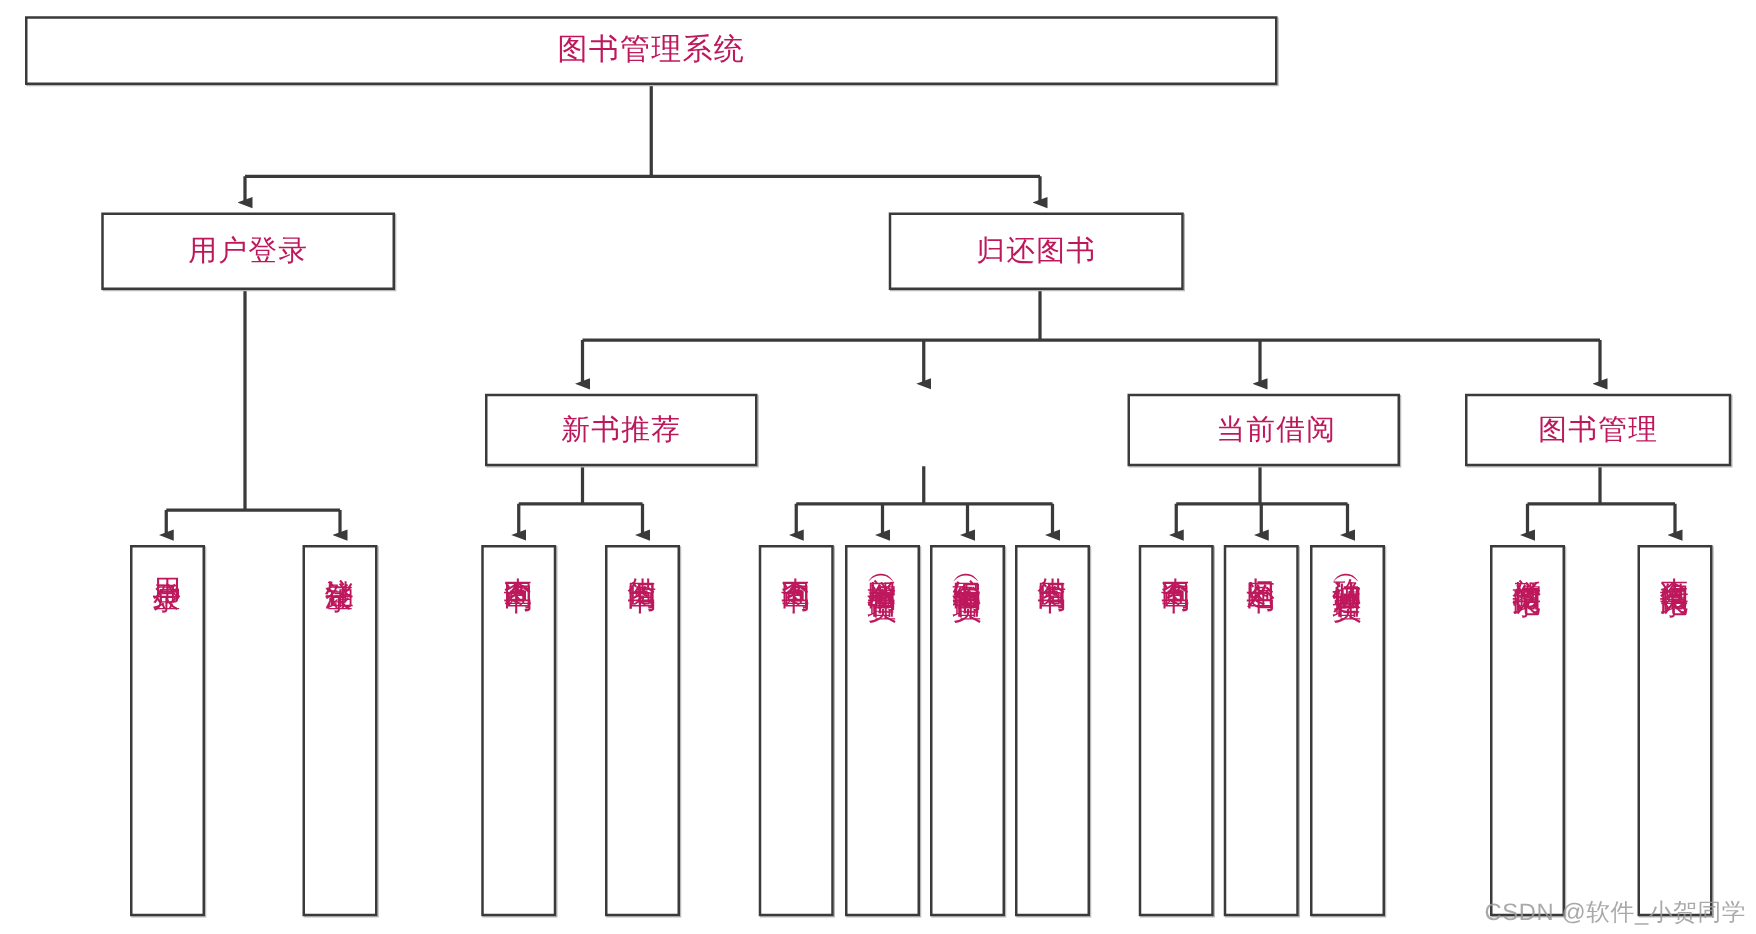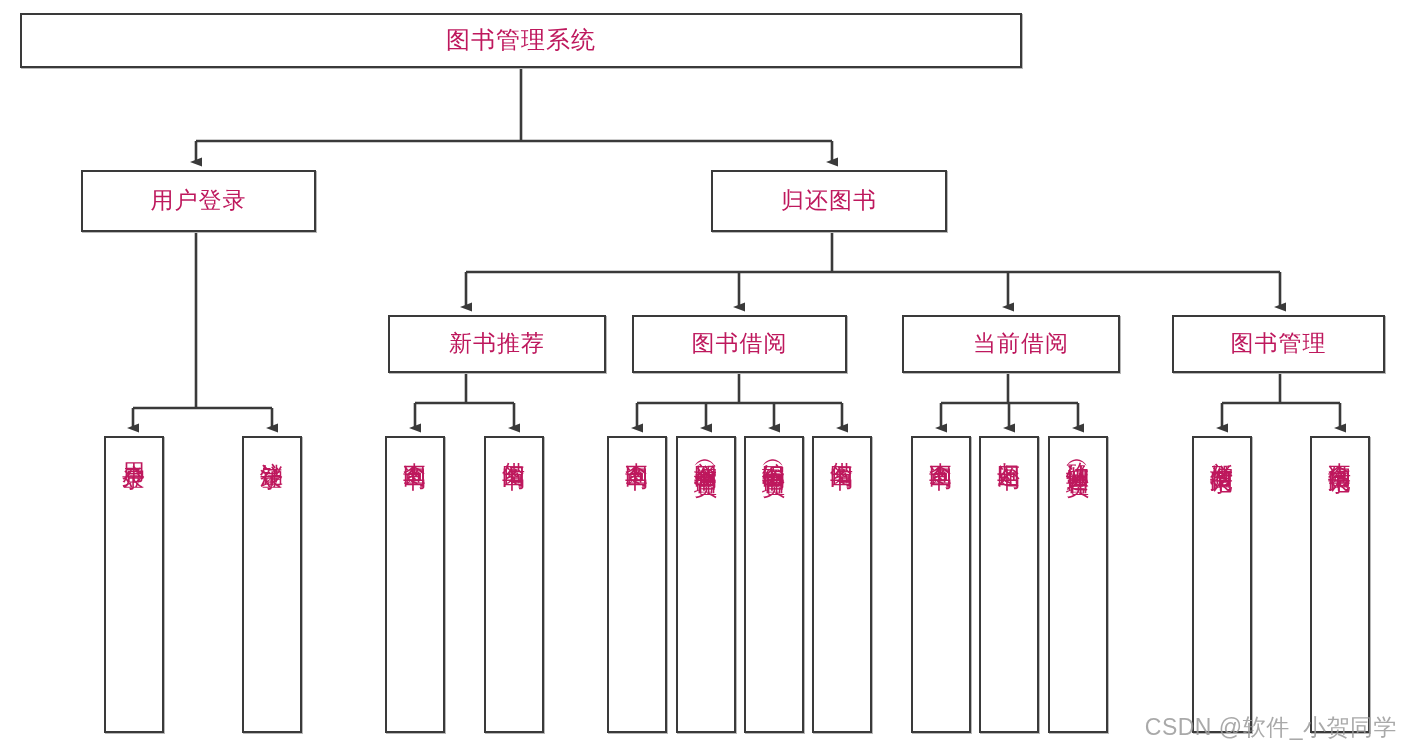--- a/index.html
+++ b/index.html
@@ -57,21 +57,21 @@
     display: block;
     white-space: nowrap;
   }
   .node.root {
     font-size: 24px;
   }
   #watermark {
     position: absolute;
     right: 8px;
     bottom: 4px;
-    font-size: 23px;
+    font-size: 19px;
     color: #9b9b9b;
     letter-spacing: 0.5px;
     white-space: nowrap;
     opacity: 0.85;
   }
 </style>
 </head>
 <body>
 
 <div id="canvas">
@@ -134,23 +134,20 @@
   <div class="node horiz" style="left:81px; top:170px; width:235px; height:62px;">
     <span>用户登录</span>
   </div>
   <div class="node horiz" style="left:711px; top:170px; width:236px; height:62px;">
     <span>归还图书</span>
   </div>
 
   <div class="node horiz" style="left:360px; top:315px; width:218px; height:58px;margin-left:28px;">
     <span>新书推荐</span>
   </div>
-  <div class="node horiz" style="left:632px; top:315px; width:215px; height:58px;">
-    <span>图书借阅</span>
-  </div>
   <div class="node horiz" style="left:902px; top:315px; width:218px; height:58px;padding-left:20px;">
     <span>当前借阅</span>
   </div>
   <div class="node horiz" style="left:1172px; top:315px; width:213px; height:58px;">
     <span>图书管理</span>
   </div>
 
   <div class="node vert" style="left:104px; top:436px; width:60px; height:297px;">
     <span class="vlabel">用户登录</span>
   </div>

